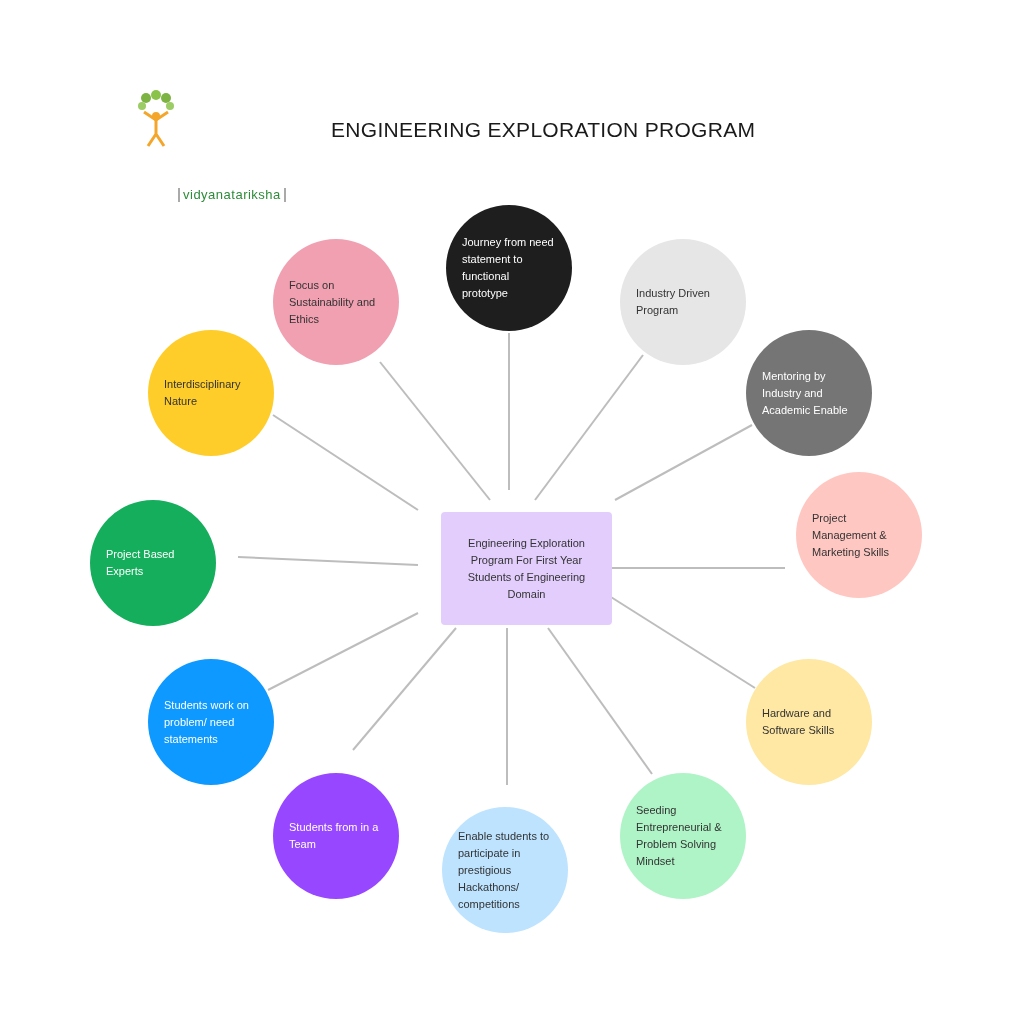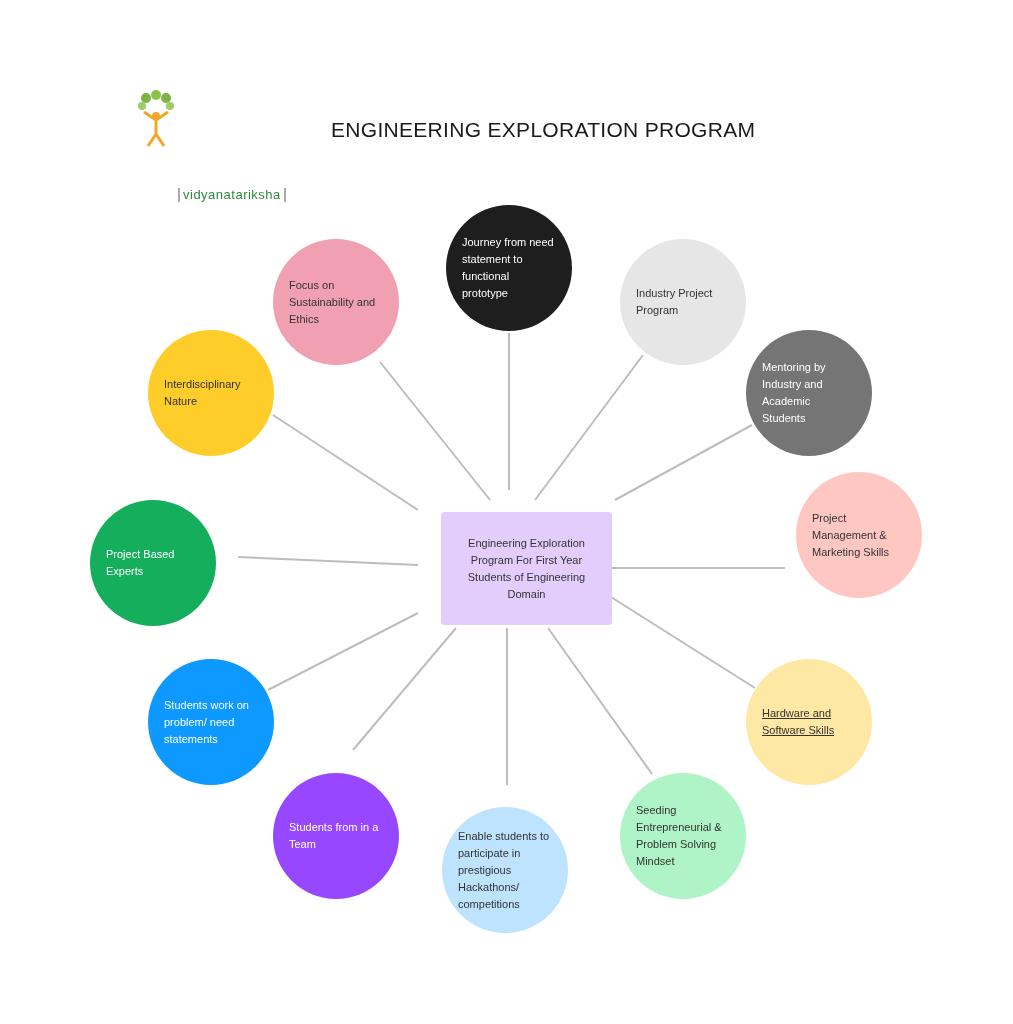--- a/index.html
+++ b/index.html
@@ -46,23 +46,23 @@
     <line x1="268" y1="690" x2="418" y2="613"></line>
     <line x1="238" y1="557" x2="418" y2="565"></line>
     <line x1="273" y1="415" x2="418" y2="510"></line>
     <line x1="380" y1="362" x2="490" y2="500"></line>
   </g>
 </svg>
 
 <div class="center">Engineering Exploration Program For First Year Students of Engineering Domain</div>
 
 <div class="node" style="left:446px;top:205px;background:#1e1e1e;color:#fff;">Journey from need statement to functional prototype</div>
-<div class="node" style="left:620px;top:239px;background:#e6e6e6;color:#333;">Industry Project Program</div>
-<div class="node" style="left:746px;top:330px;background:#757575;color:#fff;">Mentoring by Industry and Academic Students</div>
+<div class="node" style="left:620px;top:239px;background:#e6e6e6;color:#333;">Industry Driven Program</div>
+<div class="node" style="left:746px;top:330px;background:#757575;color:#fff;">Mentoring by Industry and Academic Enable</div>
 <div class="node" style="left:796px;top:472px;background:#ffc7c2;color:#333;">Project Management &amp; Marketing Skills</div>
-<div class="node" style="left:746px;top:659px;background:#ffe8a3;color:#333;text-decoration:underline;">Hardware and Software Skills</div>
+<div class="node" style="left:746px;top:659px;background:#ffe8a3;color:#333;">Hardware and Software Skills</div>
 <div class="node" style="left:620px;top:773px;background:#aff4c6;color:#333;">Seeding Entrepreneurial &amp; Problem Solving Mindset</div>
 <div class="node" style="left:442px;top:807px;background:#bde3ff;color:#333;">Enable students to participate in prestigious Hackathons/ competitions</div>
 <div class="node" style="left:273px;top:773px;background:#9747ff;color:#fff;">Students from in a Team</div>
 <div class="node" style="left:148px;top:659px;background:#0d99ff;color:#fff;">Students work on problem/ need statements</div>
 <div class="node" style="left:90px;top:500px;background:#14ae5c;color:#fff;">Project Based Experts</div>
 <div class="node" style="left:148px;top:330px;background:#ffcd29;color:#333;">Interdisciplinary Nature</div>
 <div class="node" style="left:273px;top:239px;background:#f0a0b0;color:#333;">Focus on Sustainability and Ethics</div>
 
 </body></html>

